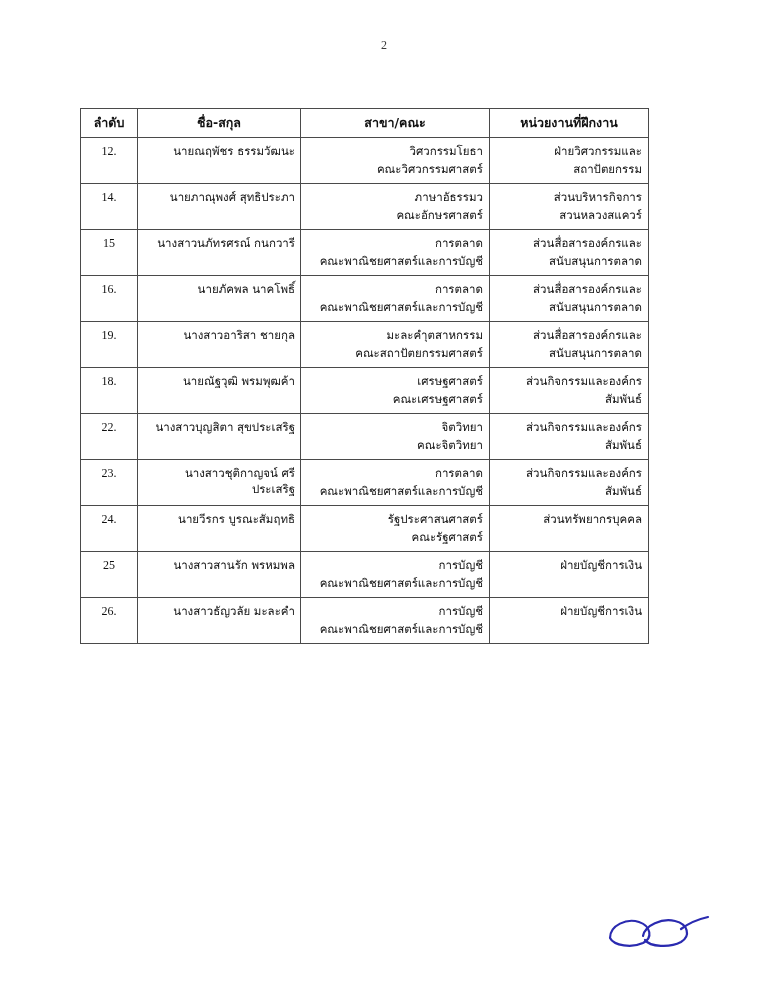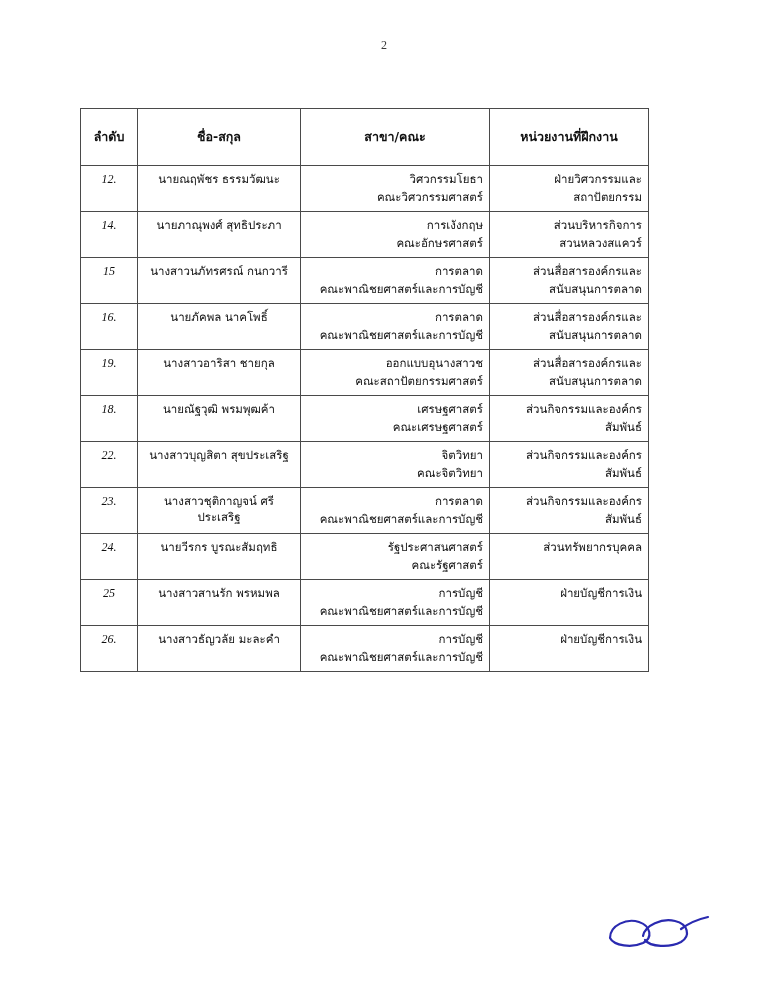--- a/index.html
+++ b/index.html
@@ -63,39 +63,38 @@
   col.c-name  { width: 163px; }
   col.c-major { width: 189px; }
   col.c-unit  { width: 159px; }
 
   table.roster thead th {
     text-align: center;
     font-weight: 700;
     height: 28px;
     line-height: 28px;
     font-size: 12.5px;
-    padding: 14px 4px;
+    padding: 0 4px;
     white-space: nowrap;
   }
 
   table.roster tbody td {
     height: 46px;
     box-sizing: border-box;
   }
 
   .cell-seq {
     text-align: center;
     padding-top: 6px !important;
     font-size: 12px;
     font-family: "Liberation Serif", serif;
-    font-style: italic;
   }
 
   .cell-name {
-    text-align: center;
+    text-align: right;
     padding: 6px 5px 0 5px !important;
     font-size: 11.5px;
     line-height: 1.35;
     margin-top: 34px;
   }
 
   .cell-lines {
     padding: 5px 6px 3px 6px !important;
     font-size: 11.5px;
     line-height: 1.55;
@@ -154,21 +153,21 @@
             </td>
             <td class="cell-lines">
               <span class="ln">ฝ่ายวิศวกรรมและ</span>
               <span class="ln">สถาปัตยกรรม</span>
             </td>
           </tr>
           <tr>
             <td class="cell-seq">14.</td>
             <td class="cell-name">นายภาณุพงศ์  สุทธิประภา</td>
             <td class="cell-lines">
-              <span class="ln">การเงังกฤษ</span>
+              <span class="ln">ภาษาอัธรรมว</span>
               <span class="ln">คณะอักษรศาสตร์</span>
             </td>
             <td class="cell-lines">
               <span class="ln">ส่วนบริหารกิจการ</span>
               <span class="ln">สวนหลวงสแควร์</span>
             </td>
           </tr>
           <tr>
             <td class="cell-seq">15</td>
             <td class="cell-name">นางสาวนภัทรศรณ์  กนกวารี</td>
@@ -190,21 +189,21 @@
             </td>
             <td class="cell-lines">
               <span class="ln">ส่วนสื่อสารองค์กรและ</span>
               <span class="ln">สนับสนุนการตลาด</span>
             </td>
           </tr>
           <tr>
             <td class="cell-seq">19.</td>
             <td class="cell-name">นางสาวอาริสา  ชายกุล</td>
             <td class="cell-lines">
-              <span class="ln">ออกแบบอุนางสาวช</span>
+              <span class="ln">มะละคำุตสาหกรรม</span>
               <span class="ln">คณะสถาปัตยกรรมศาสตร์</span>
             </td>
             <td class="cell-lines">
               <span class="ln">ส่วนสื่อสารองค์กรและ</span>
               <span class="ln">สนับสนุนการตลาด</span>
             </td>
           </tr>
           <tr>
             <td class="cell-seq">18.</td>
             <td class="cell-name">นายณัฐวุฒิ  พรมพุฒค้า</td>

